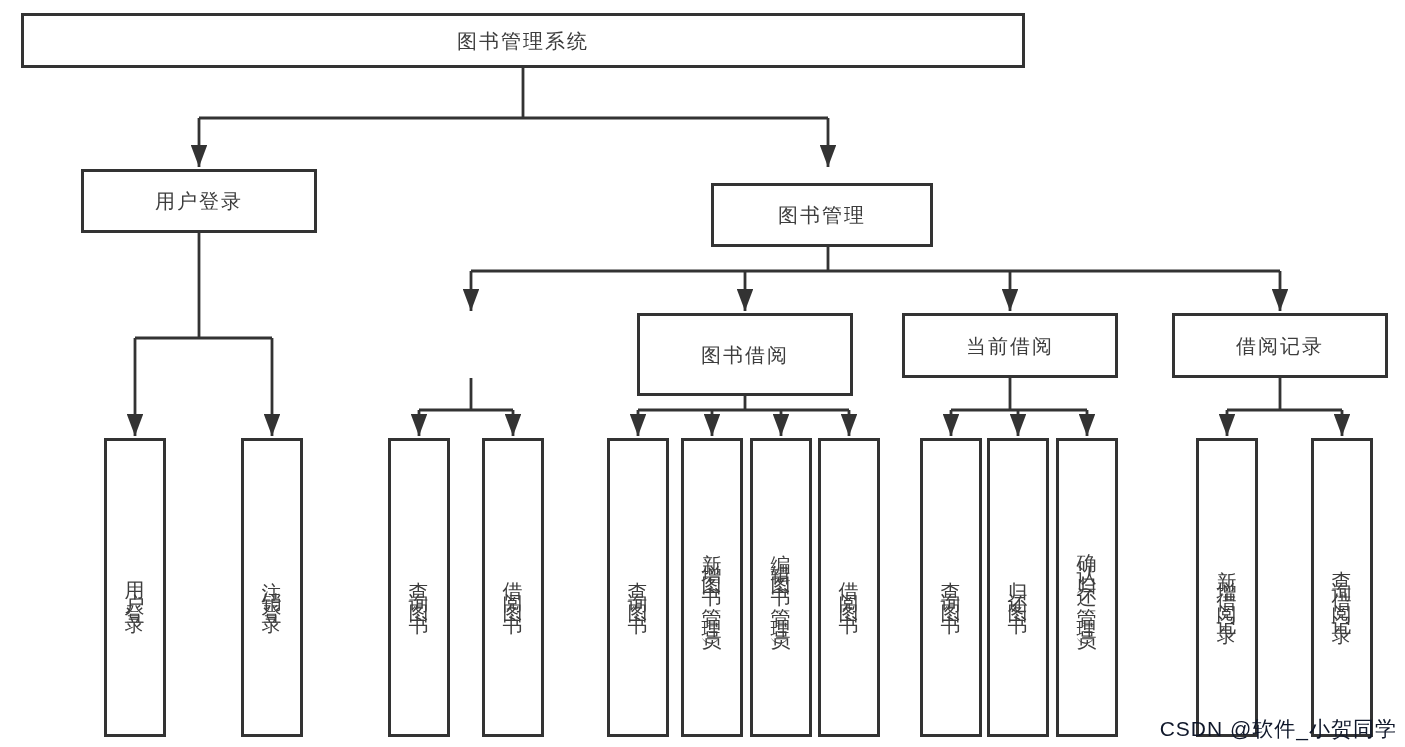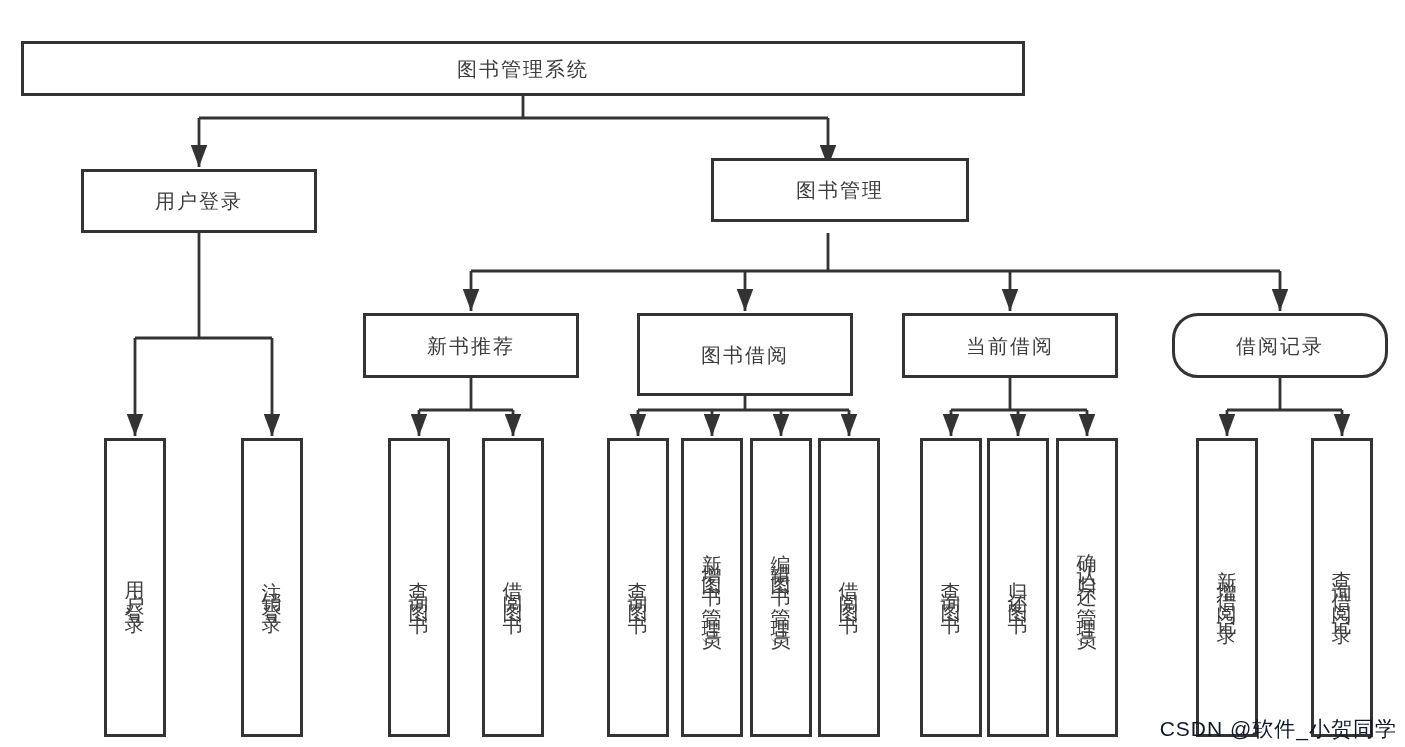--- a/index.html
+++ b/index.html
@@ -105,41 +105,38 @@
       <line x1="1018" y1="410" x2="1018" y2="436" marker-end="url(#arw)"></line>
       <line x1="1087" y1="410" x2="1087" y2="436" marker-end="url(#arw)"></line>
 
       <path d="M1280,378 V410"></path>
       <path d="M1227,410 H1342"></path>
       <line x1="1227" y1="410" x2="1227" y2="436" marker-end="url(#arw)"></line>
       <line x1="1342" y1="410" x2="1342" y2="436" marker-end="url(#arw)"></line>
     </g>
   </svg>
 
-  <div class="box" style="left:21px; top:13px; width:1004px; height:55px;margin-top:28px;">
+  <div class="box" style="left:21px; top:13px; width:1004px; height:55px;">
     <span class="hlbl">图书管理系统</span>
   </div>
 
   <div class="box" style="left:81px; top:169px; width:236px; height:64px;">
     <span class="hlbl">用户登录</span>
   </div>
-  <div class="box" style="left:711px; top:158px; width:258px; height:64px;">
+  <div class="box" style="left:711px; top:183px; width:222px; height:64px;">
     <span class="hlbl">图书管理</span>
   </div>
 
-  <div class="box" style="left:363px; top:313px; width:216px; height:65px;">
-    <span class="hlbl">新书推荐</span>
-  </div>
   <div class="box" style="left:637px; top:313px; width:216px; height:83px;">
     <span class="hlbl">图书借阅</span>
   </div>
   <div class="box" style="left:902px; top:313px; width:216px; height:65px;">
     <span class="hlbl">当前借阅</span>
   </div>
-  <div class="box" style="left:1172px; top:313px; width:216px; height:65px;border-radius:26px;">
+  <div class="box" style="left:1172px; top:313px; width:216px; height:65px;">
     <span class="hlbl">借阅记录</span>
   </div>
 
   <div class="box" style="left:104px; top:438px; width:62px; height:299px;">
     <span class="vlbl">用户登录</span>
   </div>
   <div class="box" style="left:241px; top:438px; width:62px; height:299px;">
     <span class="vlbl">注销登录</span>
   </div>
 

